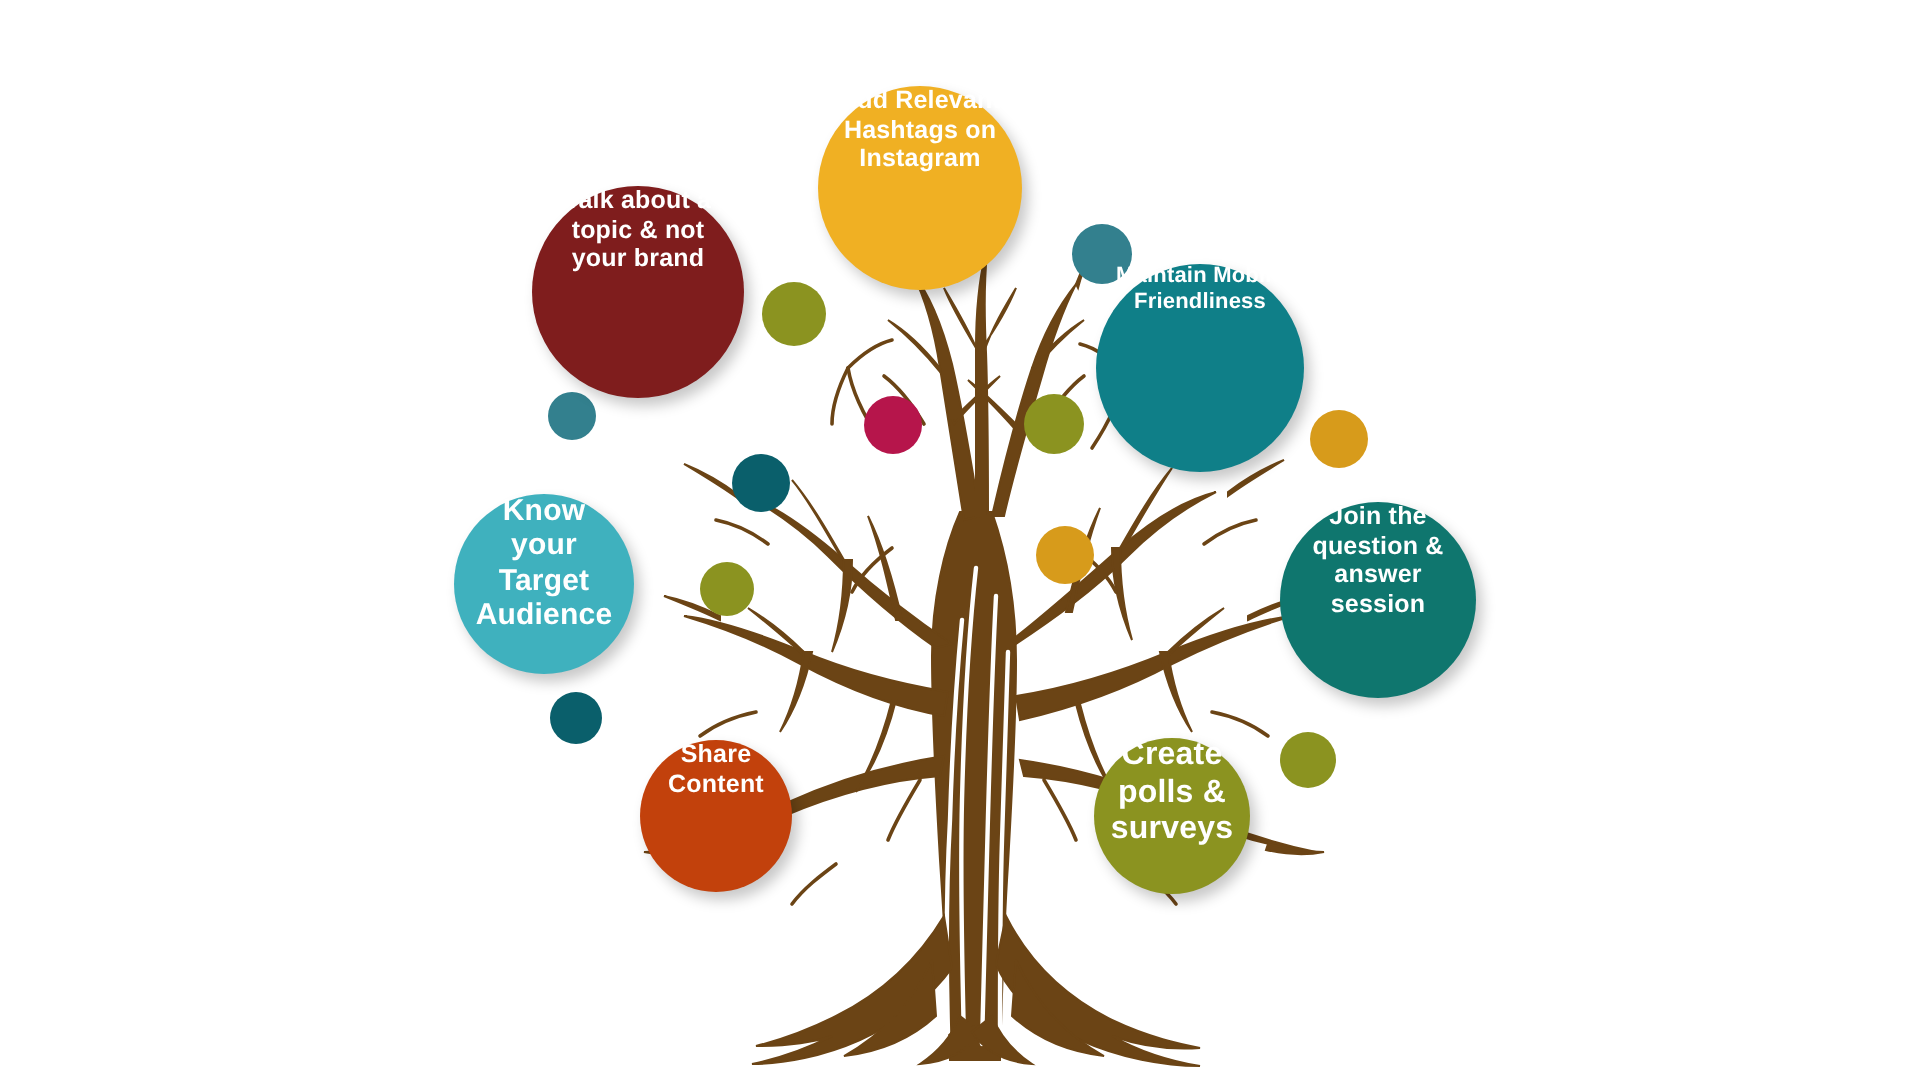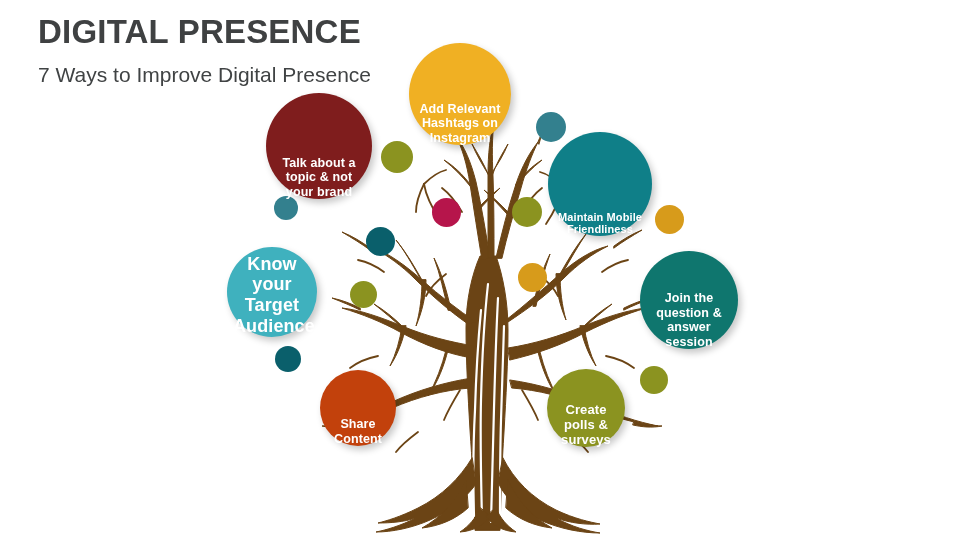--- a/index.html
+++ b/index.html
@@ -22,40 +22,36 @@
     line-height:1.2;margin:12px 0 0 0;
   }
 
   
   #tree-art{position:absolute;left:250px;top:60px;width:480px;height:480px;}
   #tree-art svg{display:block;width:100%;height:100%;}
 
   
   .bubble{
     position:absolute;border-radius:50%;
-    display:flex;align-items:flex-end;justify-content:center;
+    display:flex;align-items:flex-start;justify-content:center;
     text-align:center;color:#ffffff;
     box-shadow:3px 4px 7px rgba(0,0,0,.22);
     box-sizing:border-box;
   }
   .bubble .bubble-label{
     display:block;width:100%;padding:0 6px;box-sizing:border-box;
     line-height:1.16;font-weight:bold;letter-spacing:.1px;
   }
   .dot{position:absolute;border-radius:50%;}
 </style>
 </head>
 <body>
 
 <div id="slide">
 
-  <div id="title-block">
-    <h1 id="page-title">DIGITAL PRESENCE</h1>
-    <p id="page-subtitle">7 Ways to Improve Digital Presence</p>
-  </div>
 
   <div id="tree-art">
     <svg viewBox="0 0 480 480" xmlns="http://www.w3.org/2000/svg" aria-hidden="true">
       <g fill="#6b4415" stroke="#6b4415" stroke-linecap="round">
 
         <path d="M225 470 C224 430 222 400 220 370 C218 335 216 300 216 268
                  C216 240 222 214 230 196 L246 196 C253 216 258 242 258 270
                  C258 302 256 336 254 372 C252 402 251 434 250 470 Z"></path>
 
         <g stroke="#ffffff" stroke-width="2.2" fill="none" opacity="1">
@@ -172,23 +168,23 @@
       <div class="bubble" style="left: 409px; top: 43px; width: 102px; height: 102px; background: rgb(240, 176, 35);">
         <span class="bubble-label" style="font-size: 12.5px;">Add Relevant Hashtags on Instagram</span>
       </div>
       <div class="bubble" style="left: 548px; top: 132px; width: 104px; height: 104px; background: rgb(15, 127, 136);">
         <span class="bubble-label" style="font-size: 11px;">Maintain Mobile Friendliness</span>
       </div>
       <div class="bubble" style="left: 640px; top: 251px; width: 98px; height: 98px; background: #0f766e;">
         <span class="bubble-label" style="font-size: 12.5px;">Join the question &amp; answer session</span>
       </div>
       <div class="bubble" style="left: 227px; top: 247px; width: 90px; height: 90px; background: rgb(63, 177, 190);">
-        <span class="bubble-label" style="font-size: 18px;">Know your Target Audience</span>
+        <span class="bubble-label" style="font-size: 15px;">Know your Target Audience</span>
       </div>
       <div class="bubble" style="left: 320px; top: 370px; width: 76px; height: 76px; background: #c2410c;">
         <span class="bubble-label" style="font-size: 12.5px;">Share Content</span>
       </div>
       <div class="bubble" style="left: 547px; top: 369px; width: 78px; height: 78px; background: rgb(139, 147, 32);">
-        <span class="bubble-label" style="font-size: 13px;">Create polls &amp; surveys</span>
+        <span class="bubble-label" style="font-size: 16px;">Create polls &amp; surveys</span>
       </div>
     </div>
 
 </div>
 
 </body></html>

